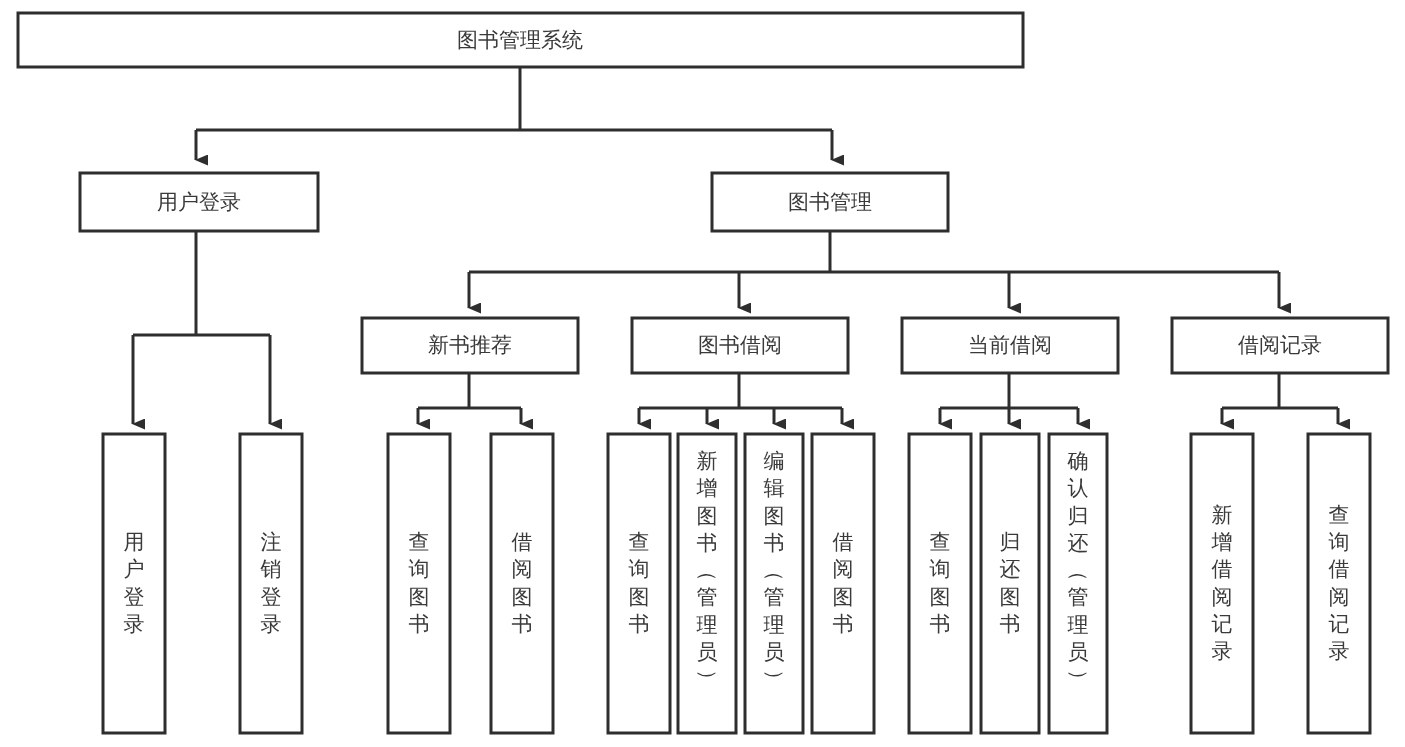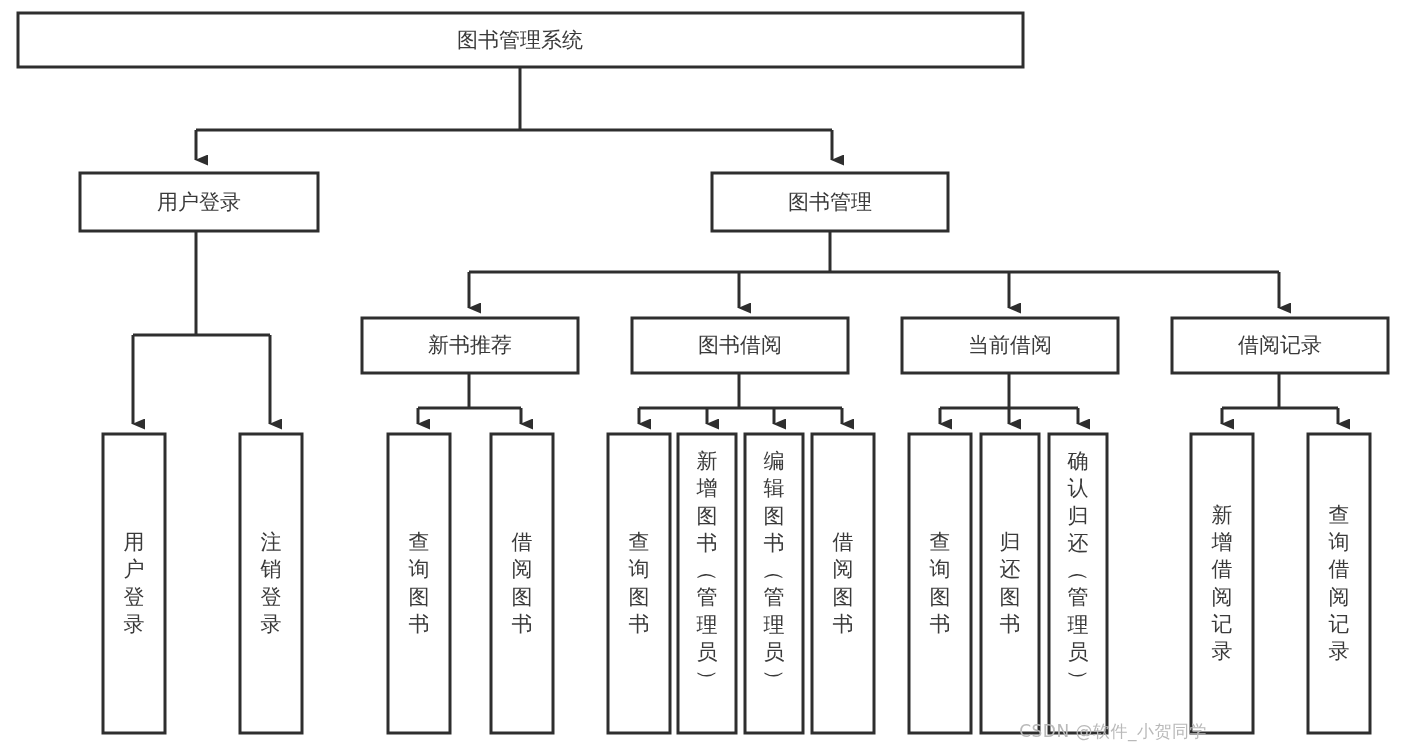--- a/index.html
+++ b/index.html
@@ -204,14 +204,13 @@
   <div class="leaf-label" style="left:745px; top:434px; width:58px; height:299px; display:flex; align-items:flex-start; justify-content:center; padding-top:14px; box-sizing:border-box;"><span class="vstack"><span class="ch">编</span><span class="ch">辑</span><span class="ch">图</span><span class="ch">书</span><span class="ch rot">（</span><span class="ch">管</span><span class="ch">理</span><span class="ch">员</span><span class="ch rot">）</span></span></div>
   <div class="leaf-label" style="left:812px; top:434px; width:62px; height:299px; display:flex; align-items:center; justify-content:center;"><span class="vstack"><span class="ch">借</span><span class="ch">阅</span><span class="ch">图</span><span class="ch">书</span></span></div>
 
   <div class="leaf-label" style="left:909px; top:434px; width:62px; height:299px; display:flex; align-items:center; justify-content:center;"><span class="vstack"><span class="ch">查</span><span class="ch">询</span><span class="ch">图</span><span class="ch">书</span></span></div>
   <div class="leaf-label" style="left:981px; top:434px; width:58px; height:299px; display:flex; align-items:center; justify-content:center;"><span class="vstack"><span class="ch">归</span><span class="ch">还</span><span class="ch">图</span><span class="ch">书</span></span></div>
   <div class="leaf-label" style="left:1049px; top:434px; width:58px; height:299px; display:flex; align-items:flex-start; justify-content:center; padding-top:14px; box-sizing:border-box;"><span class="vstack"><span class="ch">确</span><span class="ch">认</span><span class="ch">归</span><span class="ch">还</span><span class="ch rot">（</span><span class="ch">管</span><span class="ch">理</span><span class="ch">员</span><span class="ch rot">）</span></span></div>
 
   <div class="leaf-label" style="left:1191px; top:434px; width:62px; height:299px; display:flex; align-items:center; justify-content:center;"><span class="vstack"><span class="ch">新</span><span class="ch">增</span><span class="ch">借</span><span class="ch">阅</span><span class="ch">记</span><span class="ch">录</span></span></div>
   <div class="leaf-label" style="left:1308px; top:434px; width:62px; height:299px; display:flex; align-items:center; justify-content:center;"><span class="vstack"><span class="ch">查</span><span class="ch">询</span><span class="ch">借</span><span class="ch">阅</span><span class="ch">记</span><span class="ch">录</span></span></div>
 
-  <div class="watermark">CSDN @软件_小贺同学</div>
 </div>
 
 </body></html>

